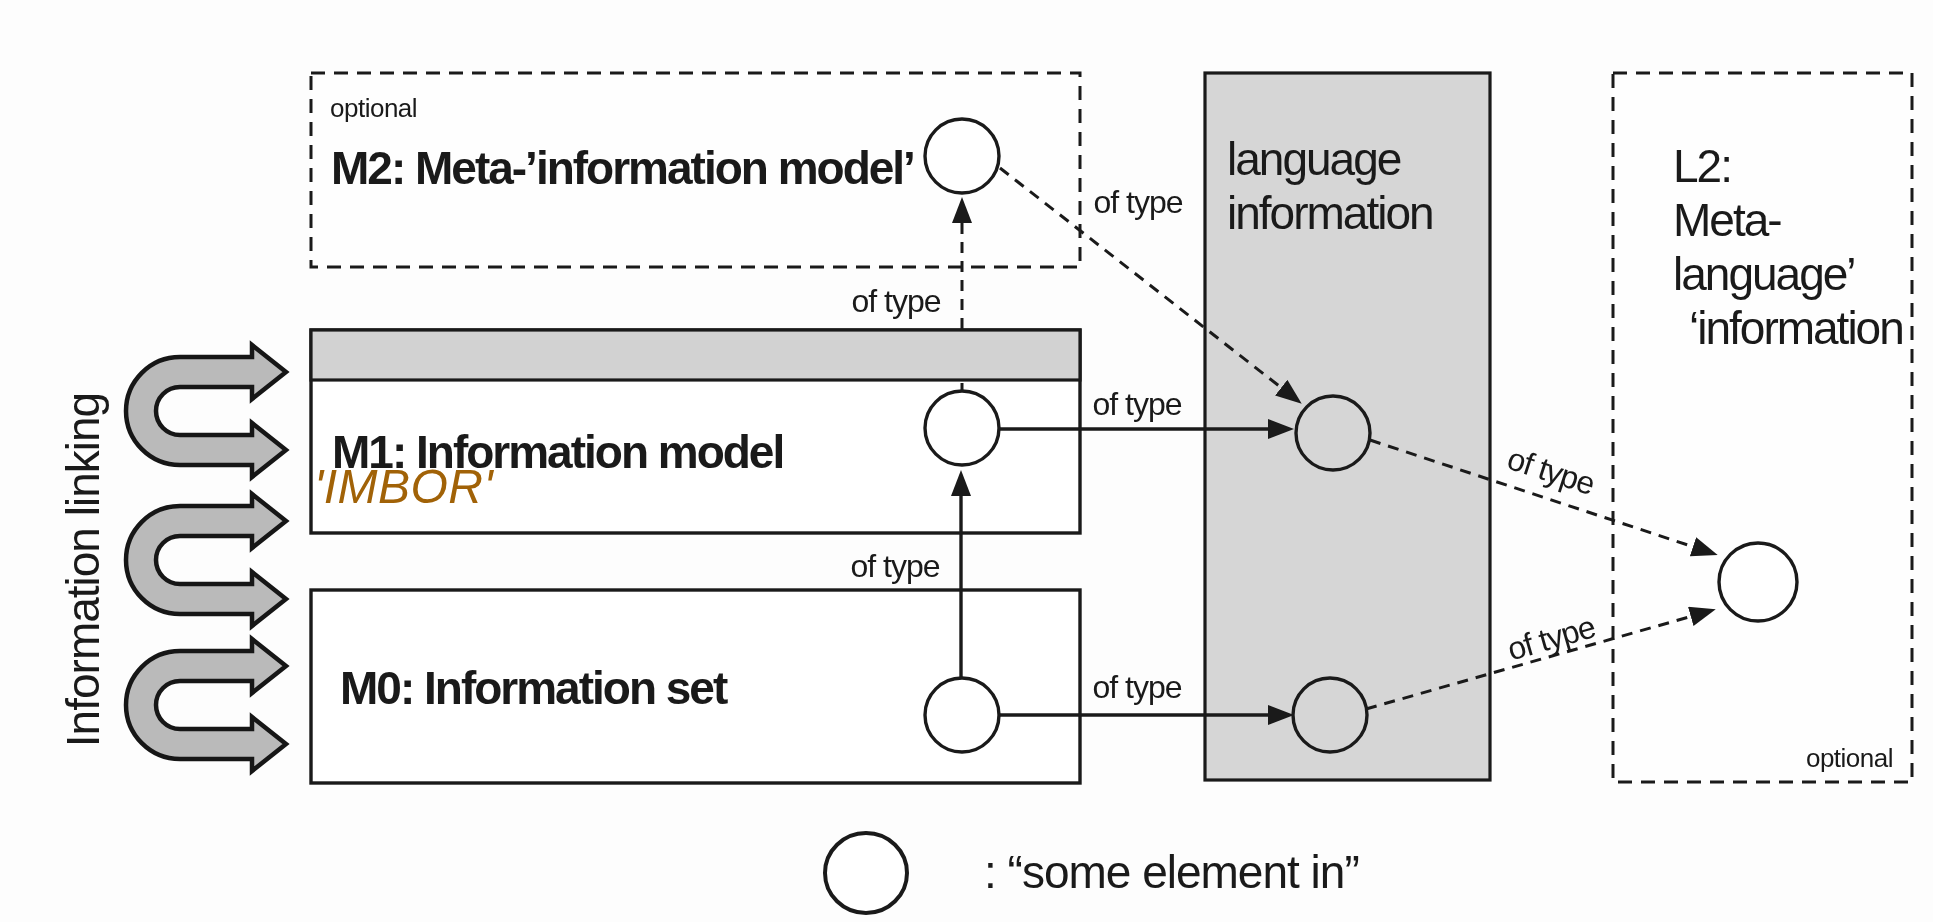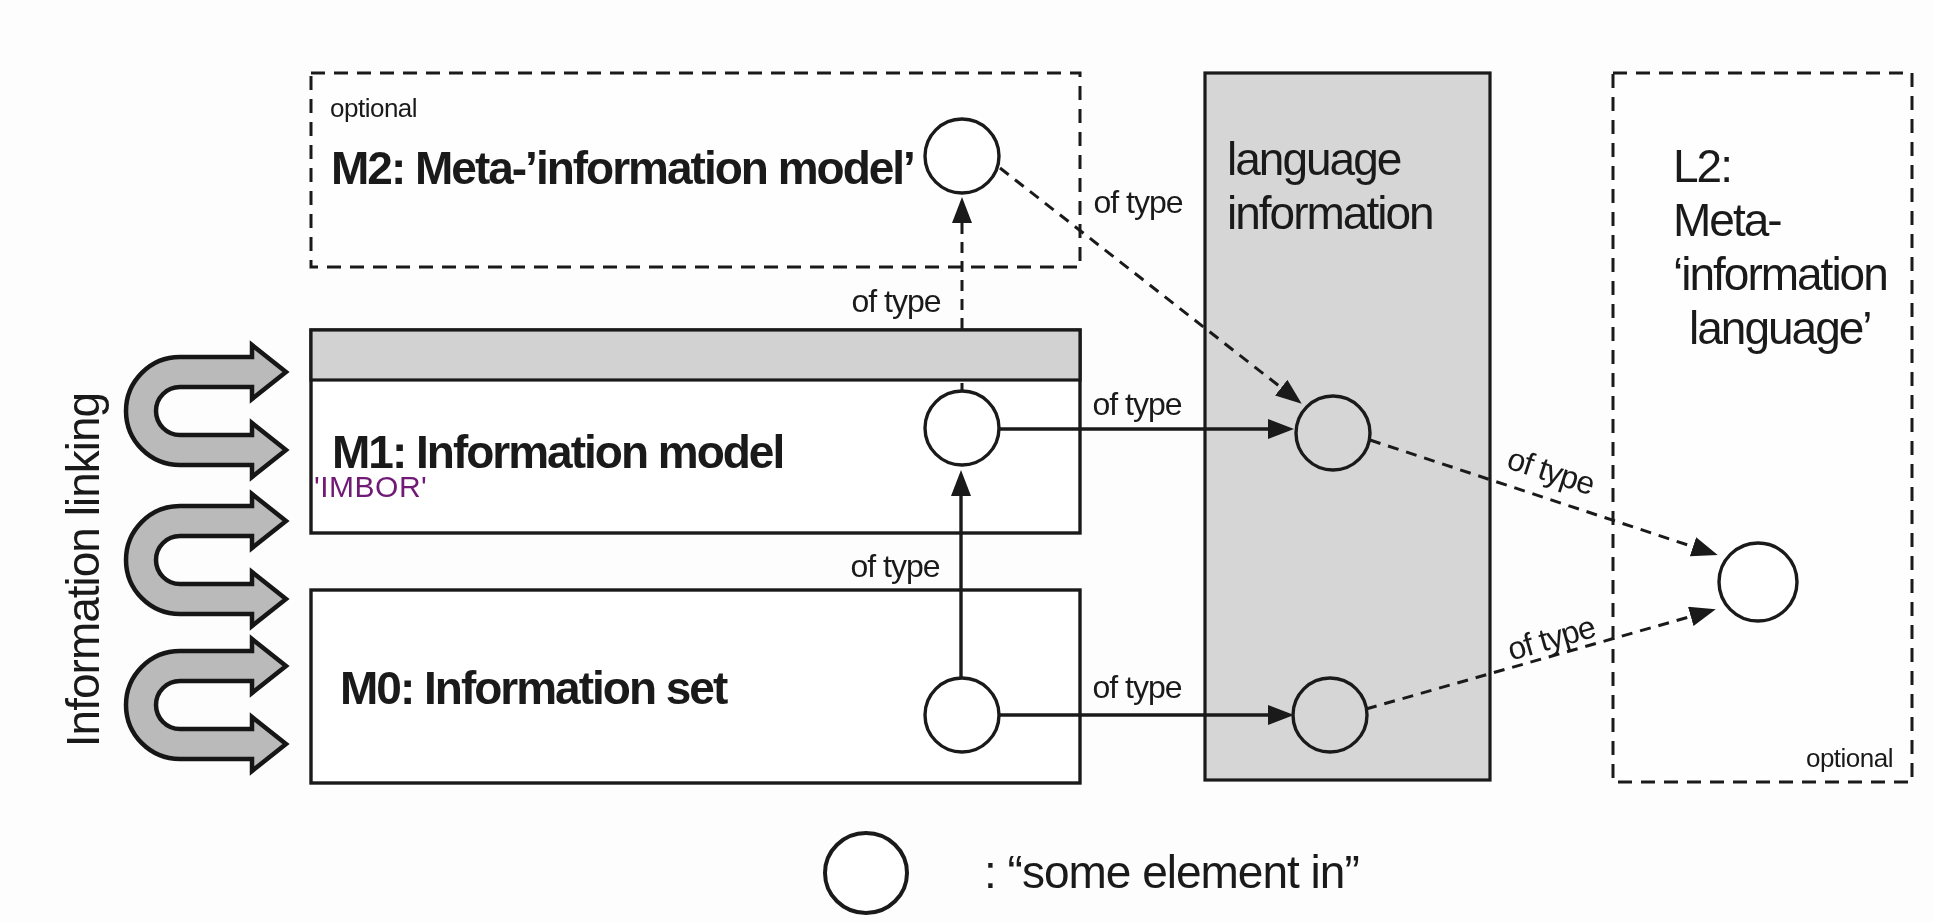--- a/index.html
+++ b/index.html
@@ -9,21 +9,21 @@
     font-family:"Liberation Sans", sans-serif;
     color:#1a1a1a;
   }
   #stage svg{position:absolute;left:0;top:0;}
   .txt{position:absolute;white-space:nowrap;color:#1a1a1a;}
   .title{font-size:46px;letter-spacing:-2px;line-height:48px;font-weight:bold;}
   .opt{font-size:26px;letter-spacing:-0.5px;line-height:30px;}
   .edge{font-size:32px;letter-spacing:-1px;line-height:34px;transform:translate(-50%,-50%);}
   .edge.rot-dn{transform:translate(-50%,-50%) rotate(18deg);}
   .edge.rot-up{transform:translate(-50%,-50%) rotate(-16deg);}
-  .imbor{font-size:30px;font-weight:500;letter-spacing:0.5px;line-height:44px;color:#701a75;}
+  .imbor{font-size:48px;font-weight:500;letter-spacing:0.5px;line-height:44px;color:#a16207;font-style:italic;}
   .legendtxt{font-size:46px;letter-spacing:-1px;line-height:50px;}
   .vert{
     font-size:46px;letter-spacing:-1px;line-height:48px;
     transform:translate(-50%,-50%) rotate(-90deg);
   }
   .block{position:absolute;}
   .block .ln{font-size:46px;letter-spacing:-2px;line-height:54px;white-space:nowrap;}
   .l2block .ln:nth-child(4){text-indent:16px;}
   .optr{text-align:right;width:200px;}
 </style>
@@ -87,22 +87,22 @@
   <div class="txt title" style="left:340px;top:664px;">M0: Information set</div>
 
   <div class="block" style="left:1227px;top:132px;">
     <div class="ln">language</div>
     <div class="ln">information</div>
   </div>
 
   <div class="block l2block" style="left:1632px;top:139px;margin-left:41px;">
     <div class="ln">L2:</div>
     <div class="ln">Meta-</div>
+    <div class="ln">language’</div>
     <div class="ln">‘information</div>
-    <div class="ln">language’</div>
   </div>
   <div class="txt opt optr" style="left:1693px;top:743px;">optional</div>
 
   <div class="txt edge" style="left:896px;top:301px;">of type</div>
   <div class="txt edge" style="left:1138px;top:202px;">of type</div>
   <div class="txt edge" style="left:1137px;top:404px;">of type</div>
   <div class="txt edge" style="left:895px;top:566px;">of type</div>
   <div class="txt edge" style="left:1137px;top:687px;">of type</div>
   <div class="txt edge rot-dn" style="left:1551px;top:471px;">of type</div>
   <div class="txt edge rot-up" style="left:1551px;top:638px;">of type</div>

